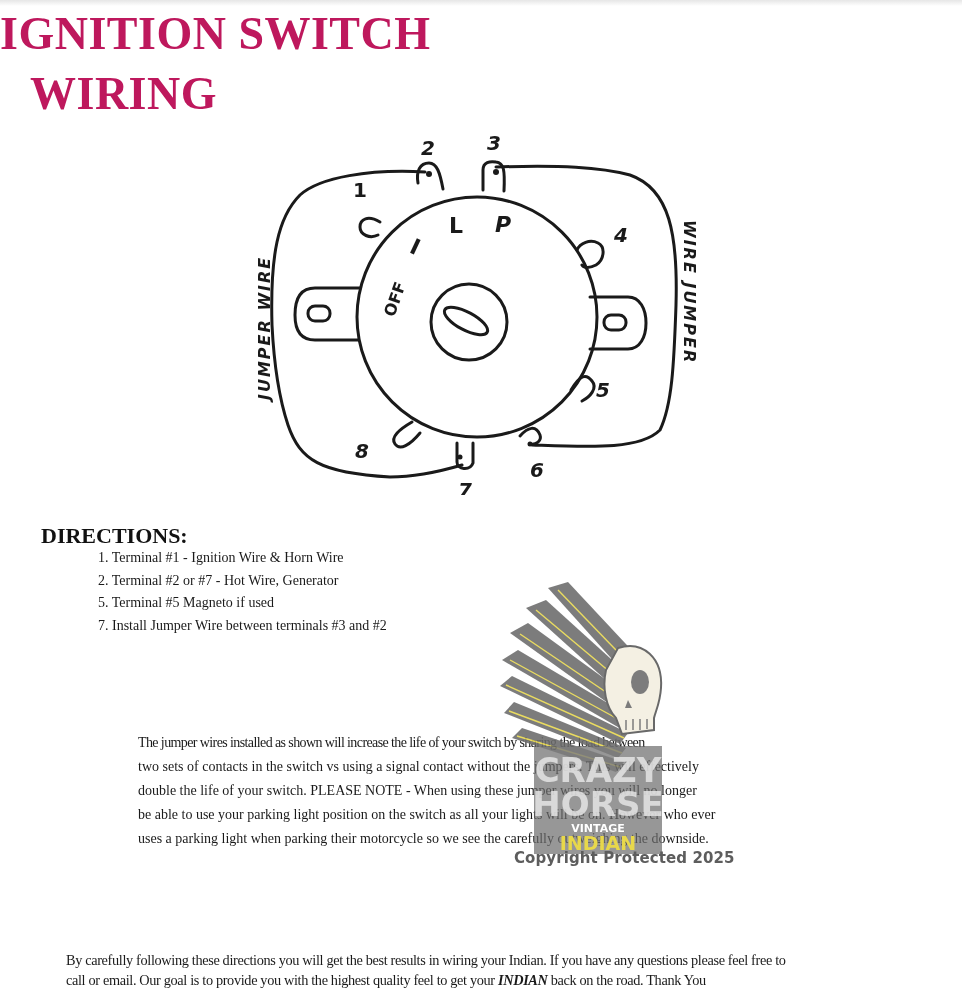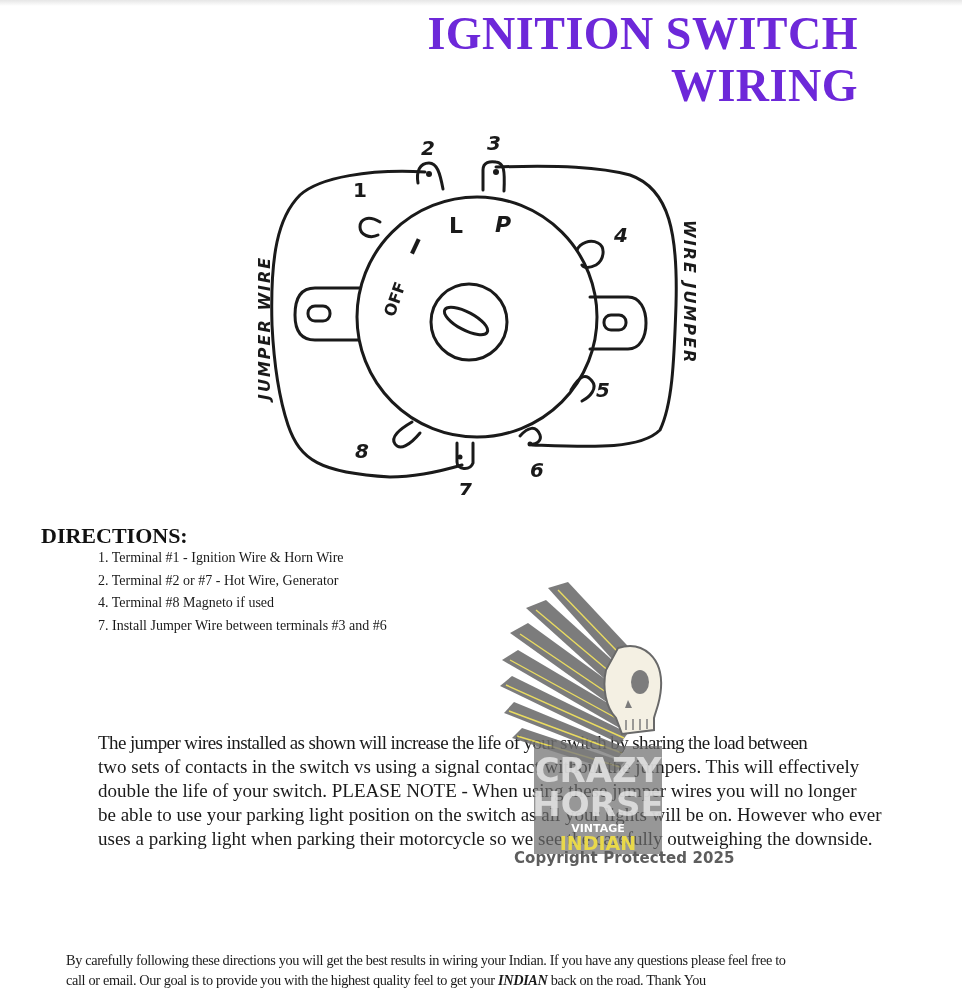--- a/index.html
+++ b/index.html
@@ -2,37 +2,37 @@
 <html><head>
   <meta charset="utf-8">
   <style>
     * { box-sizing: border-box; margin: 0; padding: 0; }
     html, body { width: 962px; height: 1000px; background: #ffffff; overflow: hidden; }
     body { position: relative; font-family: "Liberation Serif", "DejaVu Serif", serif; color: #1a1a1a; }
 
     .top-shadow { position: absolute; left: 0; top: 0; width: 962px; height: 6px;
       background: linear-gradient(#e6e6e6, #ffffff); }
 
-    .title { position: absolute; left: 0; width: 858px; text-align: right;
+    .title { position: absolute; left: 0; width: 858px; text-align: left;
       font-family: "Liberation Serif", serif; font-weight: bold; font-size: 46px;
-      line-height: 52px; color: #6d28d9; letter-spacing: 0.5px; }
+      line-height: 52px; color: #be185d; letter-spacing: 0.5px; }
     .title.l1 { top: 8px; }
-    .title.l2 { top: 60px; }
+    .title.l2 { top: 68px; margin-left: 30px; }
 
     .diagram { position: absolute; left: 240px; top: 125px; width: 480px; height: 370px; }
     .diagram svg { width: 100%; height: 100%; }
 
     .directions-heading { position: absolute; left: 41px; top: 525px;
       font-weight: bold; font-size: 22px; line-height: 22px; color: #111; }
 
     .dir-list { position: absolute; left: 98px; top: 547px; list-style: none; }
     .dir-list li { font-size: 14px; line-height: 22.6px; color: #1a1a1a; white-space: pre; }
 
     .para { position: absolute; left: 98px; top: 731px; width: 780px; }
-    .para .line { font-size: 19px; line-height: 24px; color: #1a1a1a; white-space: nowrap; }
+    .para .line { font-size: 14px; line-height: 24px; color: #1a1a1a; white-space: nowrap; margin-left: 40px; }
     .para .line.condensed { letter-spacing: -0.6px; }
 
     .watermark { position: absolute; left: 498px; top: 578px; width: 170px; height: 290px; pointer-events: none; }
     .watermark svg { width: 100%; height: 100%; }
     .wm-copyright { position: absolute; left: 514px; top: 849px; font-family: "DejaVu Sans", sans-serif;
       font-weight: bold; font-size: 15px; color: #5d5d5d; letter-spacing: 0.1px; }
 
     .footer { position: absolute; left: 66px; top: 950px; width: 880px; }
     .footer .line { font-size: 14.3px; line-height: 20px; color: #1a1a1a; white-space: nowrap; letter-spacing: -0.35px; }
     .footer .brand { font-weight: bold; font-style: italic; }
@@ -100,22 +100,22 @@
       <text x="0" y="0" font-size="16" font-style="italic" transform="translate(30 275) rotate(-90)" letter-spacing="2">JUMPER  WIRE</text>
       <text x="0" y="0" font-size="16" font-style="italic" transform="translate(444 95) rotate(90)" letter-spacing="2">WIRE  JUMPER</text>
     </g>
   </svg>
 </div>
 
 <div class="directions-heading">DIRECTIONS:</div>
 <ol class="dir-list">
   <li>1. Terminal #1 - Ignition Wire &amp; Horn Wire</li>
   <li>2. Terminal #2 or #7 - Hot Wire, Generator</li>
-  <li>4. Terminal #8 Magneto if used</li>
-  <li>7. Install Jumper Wire between terminals #3 and #6</li>
+  <li>5. Terminal #5 Magneto if used</li>
+  <li>7. Install Jumper Wire between terminals #3 and #2</li>
 </ol>
 
 <div class="para">
   <div class="line condensed">The jumper wires installed as shown will increase the life of your switch by sharing the load between</div>
   <div class="line">two sets of contacts in the switch vs using a signal contact without the jumpers. This will effectively</div>
   <div class="line">double the life of your switch. PLEASE NOTE - When using these jumper wires you will no longer</div>
   <div class="line">be able to use your parking light position on the switch as all your lights will be on. However who ever</div>
   <div class="line">uses a parking light when parking their motorcycle so we see the carefully outweighing the downside.</div>
 </div>
 

